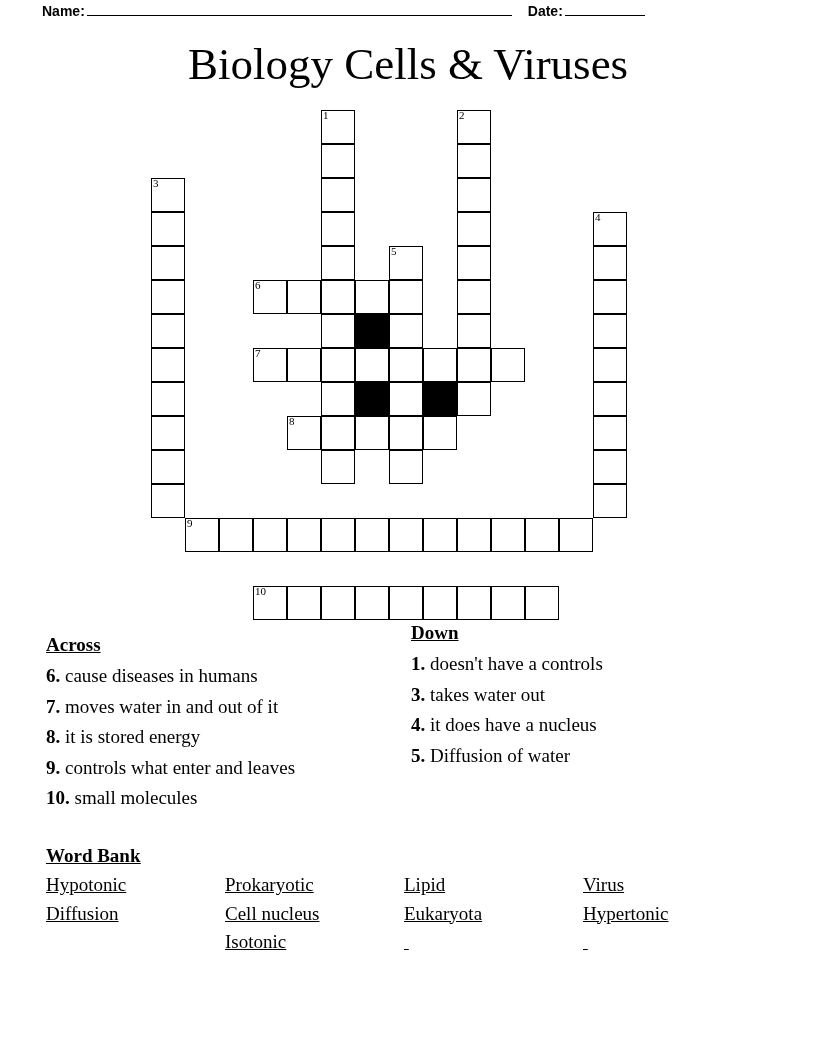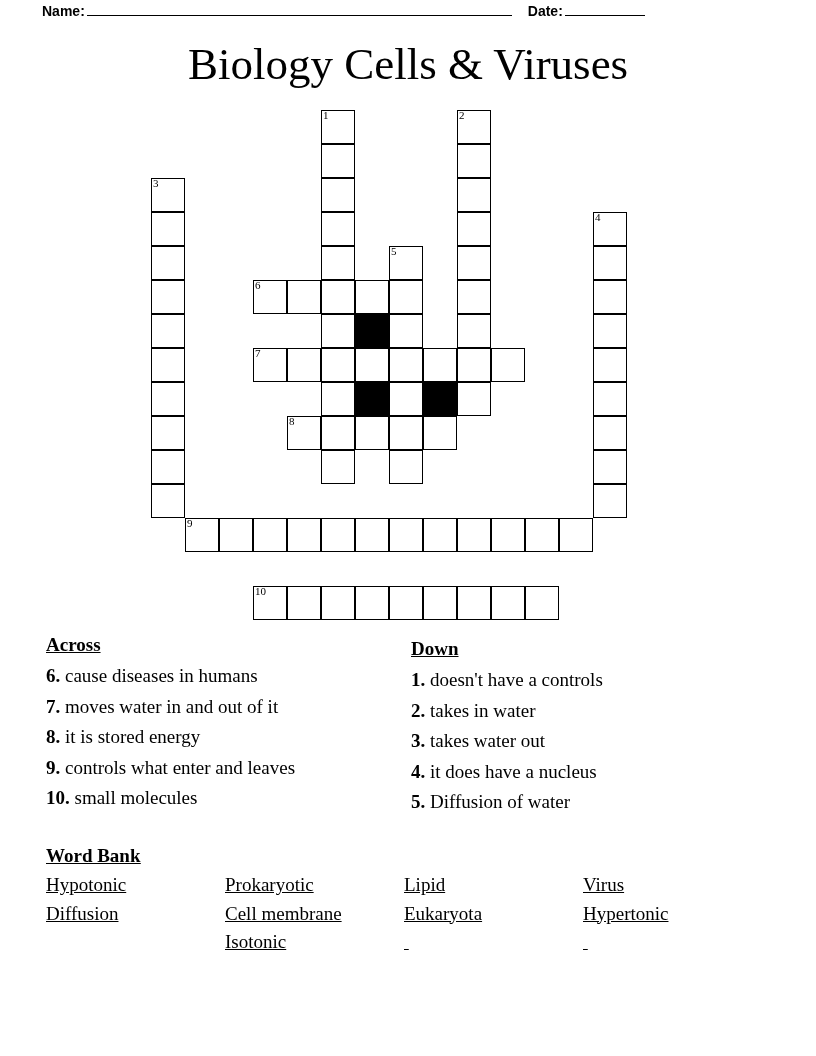--- a/index.html
+++ b/index.html
@@ -44,21 +44,21 @@
   .cell.blk{background:#000;border-color:#000;}
   .cell .num{
     position:absolute;left:1px;top:-2px;
     font-size:11px;line-height:12px;
     font-family:"Liberation Serif", serif;
   }
 
   
   .cluecol{position:absolute;font-size:19px;line-height:30.5px;}
   .cluecol.across{left:46px;top:632px;width:350px;}
-  .cluecol.down{left:411px;top:636px;width:330px;}
+  .cluecol.down{left:411px;top:620px;width:330px;}
   .sectionhead{
     font-weight:bold;text-decoration:underline;
     font-size:19px;line-height:26px;margin-bottom:3px;display:block;
   }
   .clue{display:block;}
   .clue b{font-weight:bold;}
 
   
   .wordbank{position:absolute;left:46px;top:843px;width:730px;text-decoration:underline;}
   .wbhead{
@@ -198,37 +198,36 @@
         <span class="clue"><b>8.</b><span> it is stored energy</span></span>
         <span class="clue"><b>9.</b><span> controls what enter and leaves</span></span>
         <span class="clue"><b>10.</b><span> small molecules</span></span>
       </div>
   </div>
 
   <div class="cluecol down">
     <span class="sectionhead">Down</span>
     <div id="down-list">
         <span class="clue"><b>1.</b><span> doesn't have a controls</span></span>
-        <span class="clue"><b>2.</b><span> takes in water</span></span>
         <span class="clue"><b>3.</b><span> takes water out</span></span>
         <span class="clue"><b>4.</b><span> it does have a nucleus</span></span>
         <span class="clue"><b>5.</b><span> Diffusion of water</span></span>
       </div>
   </div>
 
   <div class="wordbank">
     <span class="wbhead">Word Bank</span>
     <div class="wbgrid" id="wb-grid">
         <div class="wbcol">
           <span class="wbitem">Hypotonic</span>
           <span class="wbitem">Diffusion</span>
         </div>
         <div class="wbcol">
           <span class="wbitem">Prokaryotic</span>
-          <span class="wbitem">Cell membrane</span>
+          <span class="wbitem">Cell nucleus</span>
           <span class="wbitem">Isotonic</span>
         </div>
         <div class="wbcol">
           <span class="wbitem">Lipid</span>
           <span class="wbitem">Eukaryota</span>
           <span class="wbitem">&nbsp;</span>
         </div>
         <div class="wbcol">
           <span class="wbitem">Virus</span>
           <span class="wbitem">Hypertonic</span>

